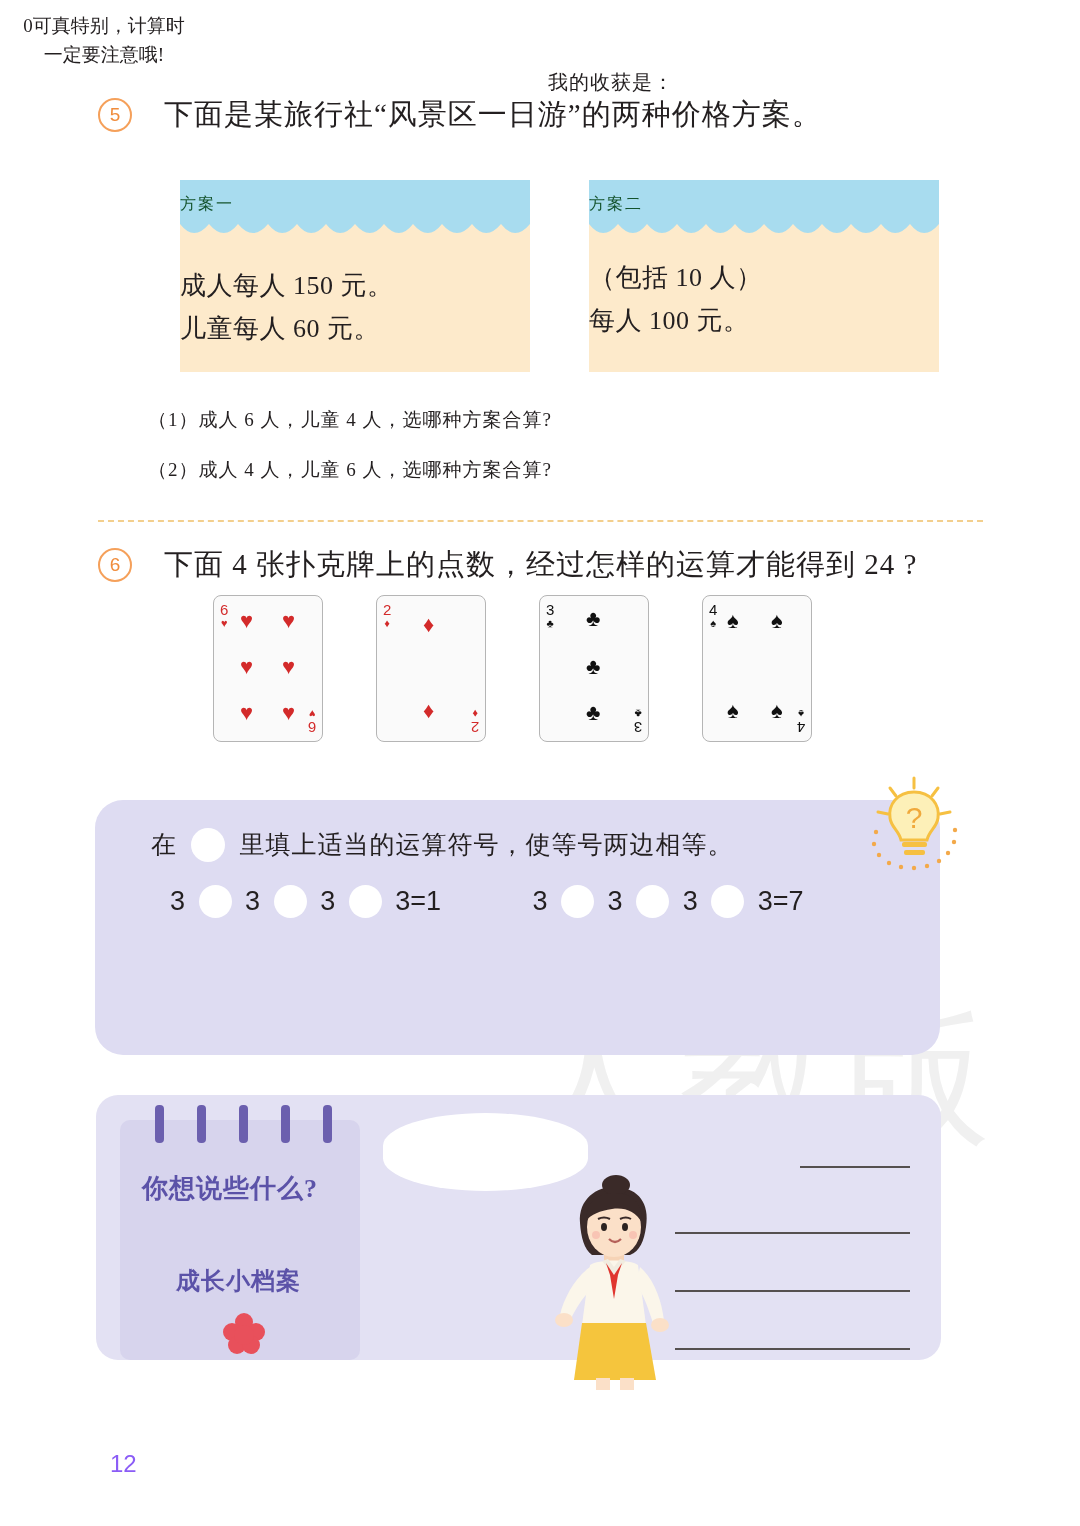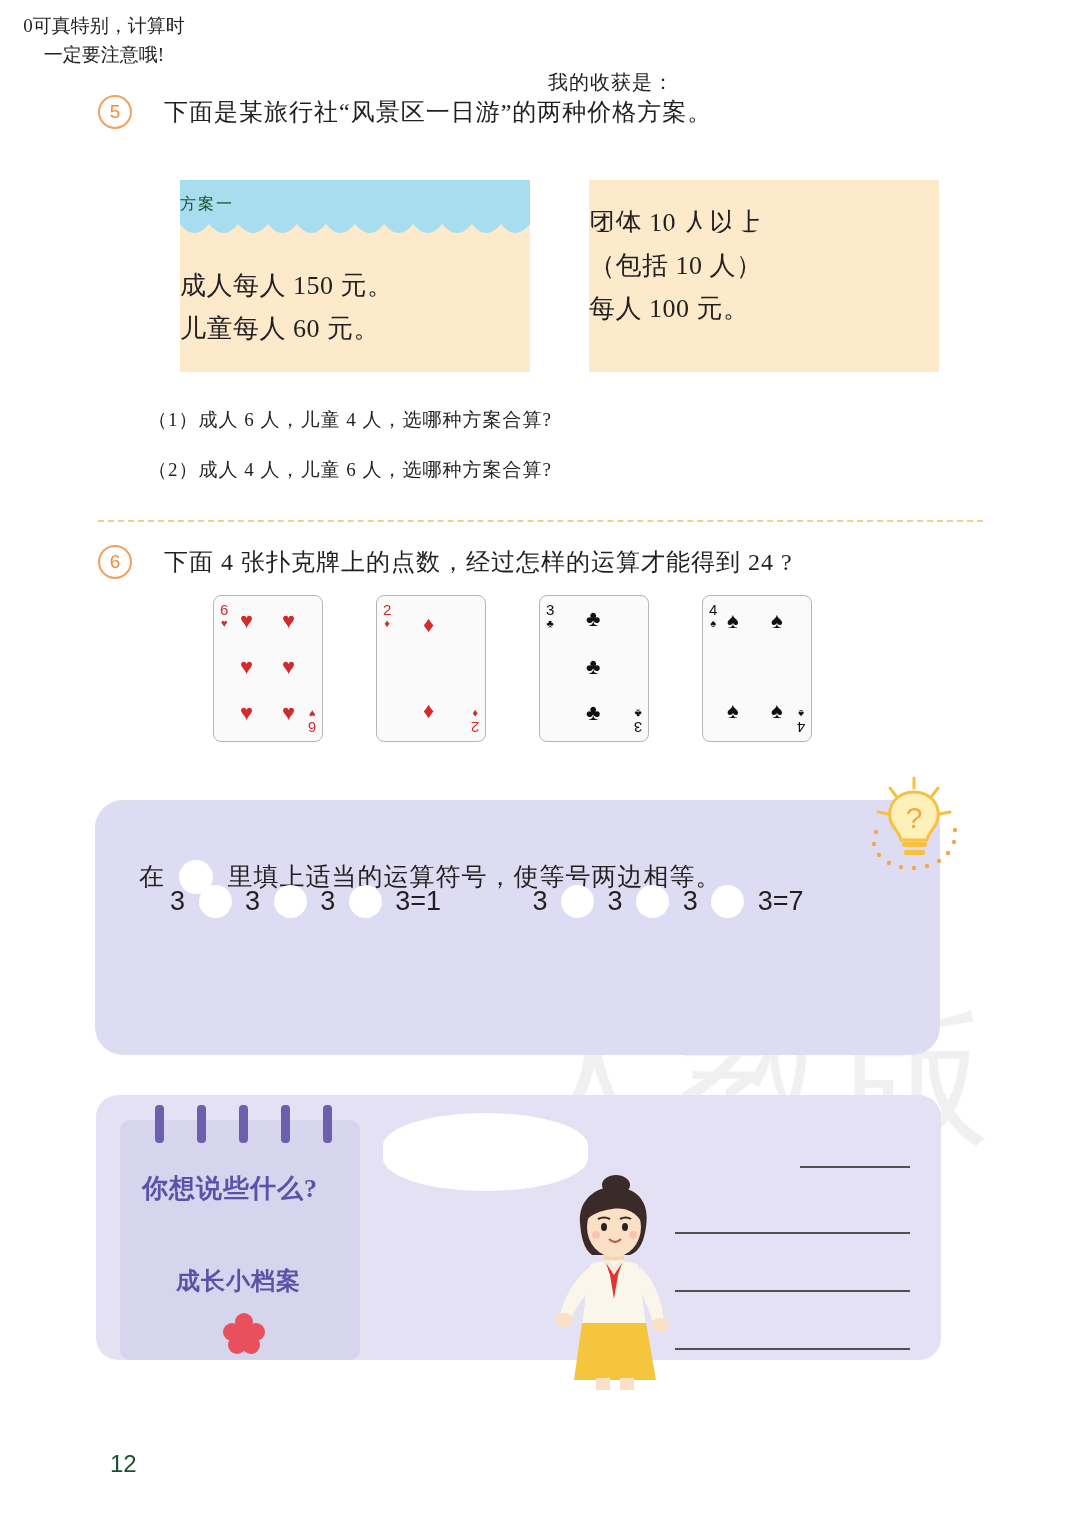--- a/index.html
+++ b/index.html
@@ -68,21 +68,21 @@
     vertical-align: middle;
   }
   .q-line {
     position: absolute;
     left: 98px; top: 0;
     white-space: nowrap;
   }
   .q-text {
     display: inline-block;
     margin-left: 28px;
-    font-size: 24px;
+    font-size: 29px;
     letter-spacing: 1px;
     vertical-align: middle;
   }
 
   
   .plans {
     position: absolute;
     left: 180px; top: 85px;
   }
   .plan-card {
@@ -177,25 +177,24 @@
     position: absolute;
     left: 95px; top: 800px;
     width: 845px;
     height: 255px;
     background: #dedcf2;
     border-radius: 28px;
     z-index: 1;
   }
   .opbox-title {
     position: absolute;
-    left: 44px; top: 28px;
+    left: 56px; top: 28px;
     font-size: 25px;
     letter-spacing: 1px;
     white-space: nowrap;
-    margin-top: 32px;
   }
   .circle-blank {
     display: inline-block;
     width: 34px; height: 34px;
     border-radius: 50%;
     background: #ffffff;
     vertical-align: -9px;
     margin: 0 7px;
   }
   .eq-rows {
@@ -319,21 +318,21 @@
     position: absolute;
     left: 520px; top: 1175px;
     z-index: 4;
   }
 
   .pagenum {
     position: absolute;
     left: 110px; top: 1450px;
     font-size: 24px;
     font-family: "Liberation Sans", sans-serif;
-    color: #14532d;
+    color: #8b5cf6;
   }
 </style>
 </head>
 <body>
 
 <div class="page">
 
   <div class="watermark">人教版</div>
   <div class="watermark-r">®</div>
 
@@ -350,25 +349,25 @@
         <svg class="wave" viewBox="0 0 350 22" preserveAspectRatio="none">
           <path d="M0,0 Q14,18 29,0 Q44,18 58,0 Q73,18 88,0 Q102,18 117,0 Q131,18 146,0 Q160,18 175,0 Q190,18 204,0 Q219,18 233,0 Q248,18 262,0 Q277,18 292,0 Q306,18 321,0 Q335,18 350,0 L350,22 L0,22 Z" fill="#fdeacb"></path>
         </svg>
         <div class="plan-body">
           <div>成人每人 150 元。</div>
           <div>儿童每人 60 元。</div>
         </div>
       </div>
 
       <div class="plan-card two">
+        <div class="plan-head">方案二</div>
         <svg class="wave" viewBox="0 0 350 22" preserveAspectRatio="none">
           <path d="M0,0 Q14,18 29,0 Q44,18 58,0 Q73,18 88,0 Q102,18 117,0 Q131,18 146,0 Q160,18 175,0 Q190,18 204,0 Q219,18 233,0 Q248,18 262,0 Q277,18 292,0 Q306,18 321,0 Q335,18 350,0 L350,22 L0,22 Z" fill="#fdeacb"></path>
         </svg>
         <div class="plan-body two">
-          <div>团体 10 人以上</div>
           <div>（包括 10 人）</div>
           <div>每人 100 元。</div>
         </div>
       </div>
 
     </div>
 
     <div class="subq a">（1）成人 6 人，儿童 4 人，选哪种方案合算?</div>
     <div class="subq b">（2）成人 4 人，儿童 6 人，选哪种方案合算?</div>
   </div>

